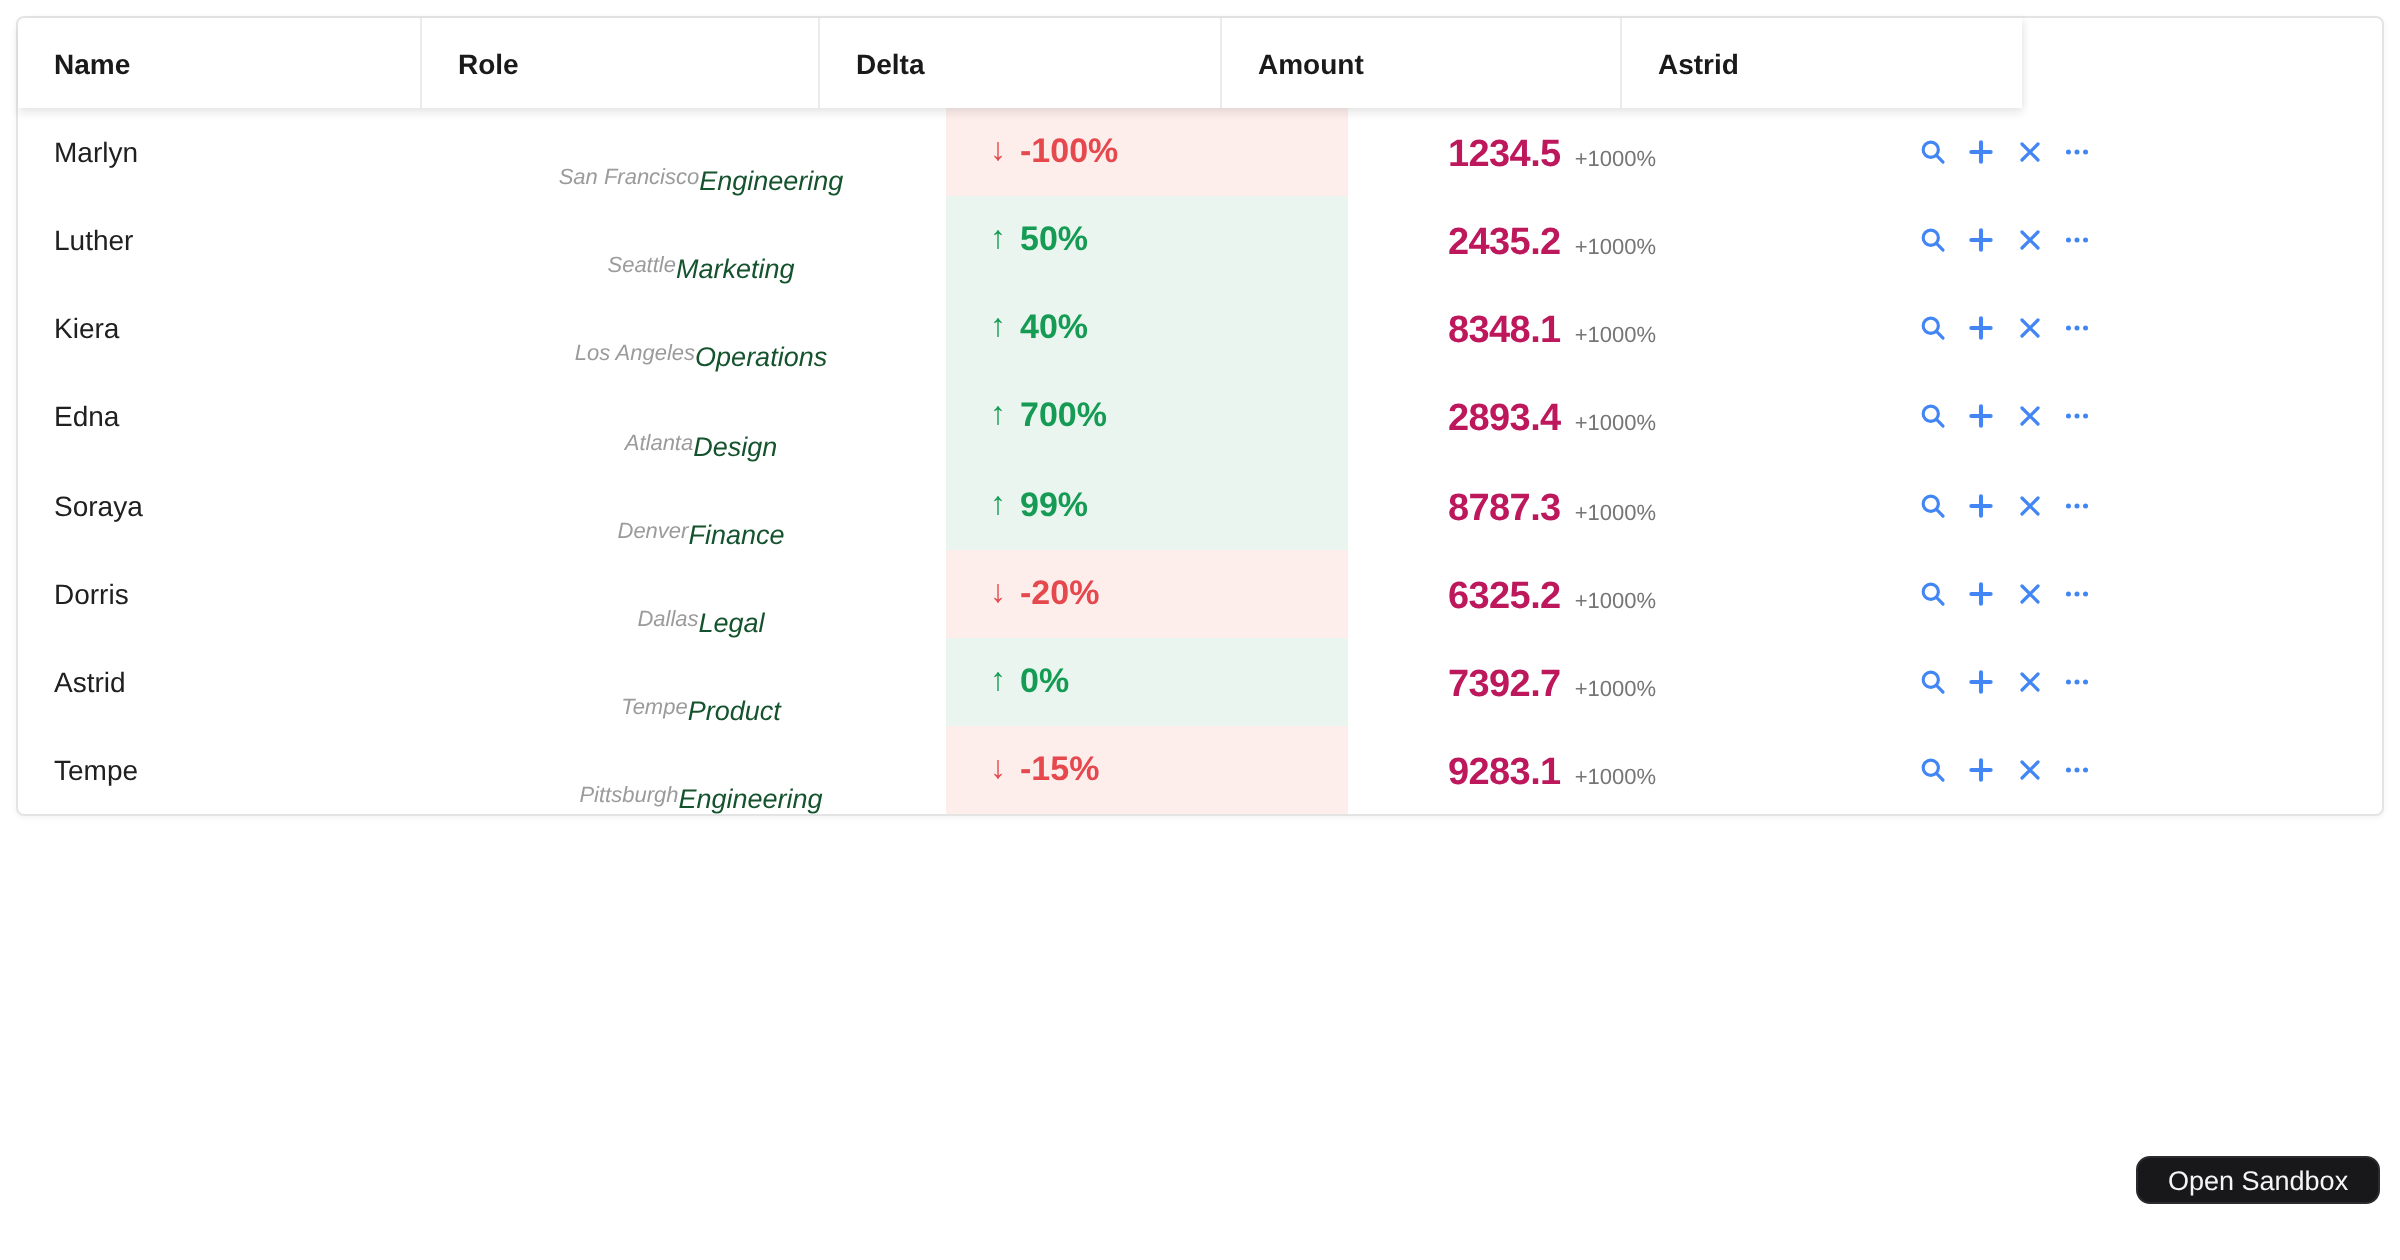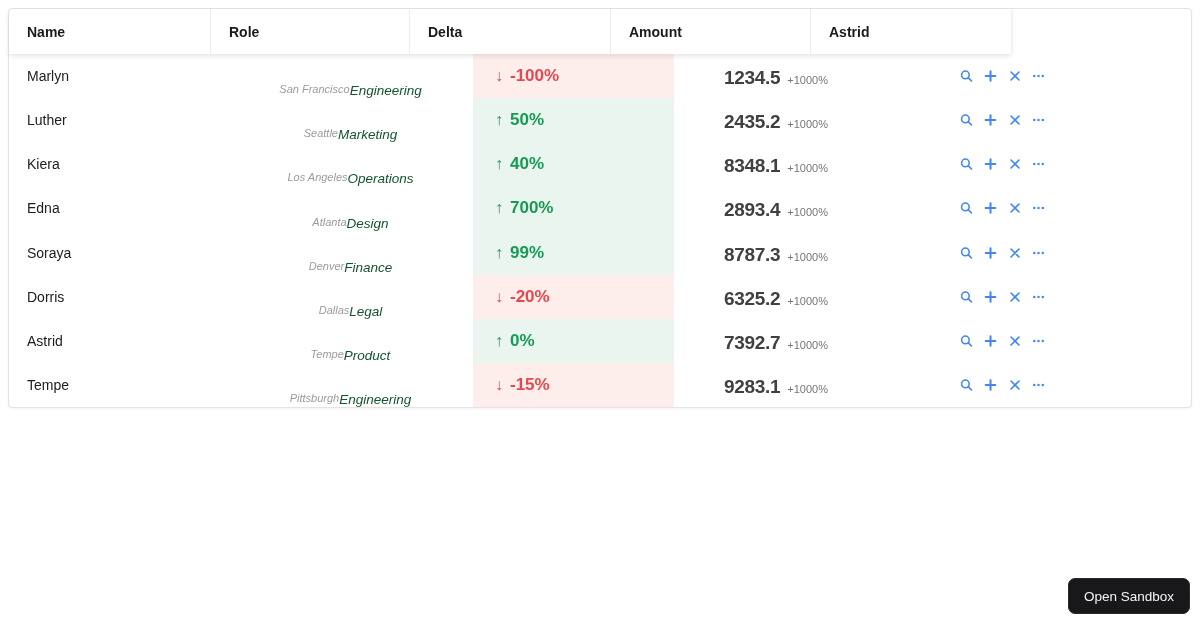--- a/index.html
+++ b/index.html
@@ -58,36 +58,36 @@
   .role-cell { flex-direction: row; align-items: flex-end; justify-content: center; font-style: italic; }
   .city-text { font-size: 11px; color: #9b9b9b; margin-bottom: 3px; }
   .dept-text { font-size: 13.5px; color: #14532d; }
 
   .delta-cell { padding-left: 22px; font-weight: 700; font-size: 17px; }
   .delta-cell .arrow { font-size: 16px; margin-right: 7px; font-weight: 400; }
   .delta-cell.up   { background: #e9f5ee; color: #169b54; }
   .delta-cell.down { background: #fdeeec; color: #e5484d; }
 
   .amount-cell { align-items: baseline; padding-top: 13px; }
-  .amount-text { font-size: 19px; font-weight: 700; color: #404040; letter-spacing: -0.3px; }
+  .amount-text { font-size: 19px; font-weight: 700; color: #be185d; letter-spacing: -0.3px; }
   .change-text { font-size: 11px; font-weight: 400; color: #767676; margin-left: 7px; }
 
   .actions-cell { padding-left: 22px; gap: 11px; }
   .action-btn {
     width: 13px; height: 13px;
     display: inline-flex; align-items: center; justify-content: center;
     cursor: pointer;
   }
   .action-btn svg { display: block; }
 
   
   .sandbox-btn {
     position: absolute;
     left: 1068px; top: 578px;
-    height: 36px;
+    height: 24px;
     padding: 0 15px;
     background: #18181b;
     border: 1px solid #2b2b2e;
     border-radius: 7px;
     color: #f5f5f5;
     font-size: 13.5px;
     display: flex; align-items: center;
     cursor: pointer;
     white-space: nowrap;
   }

